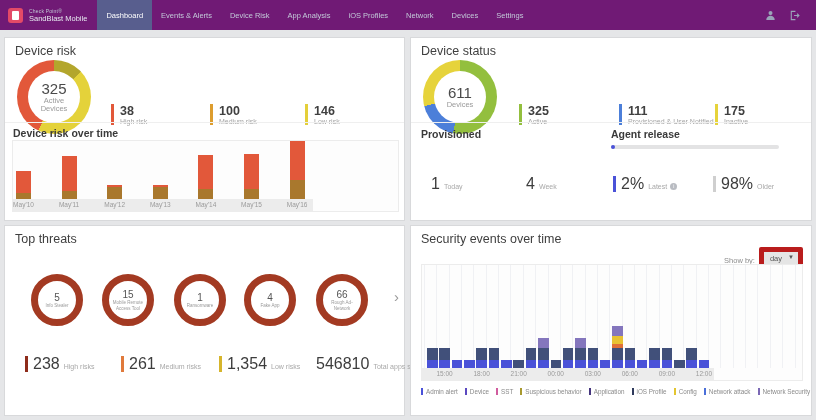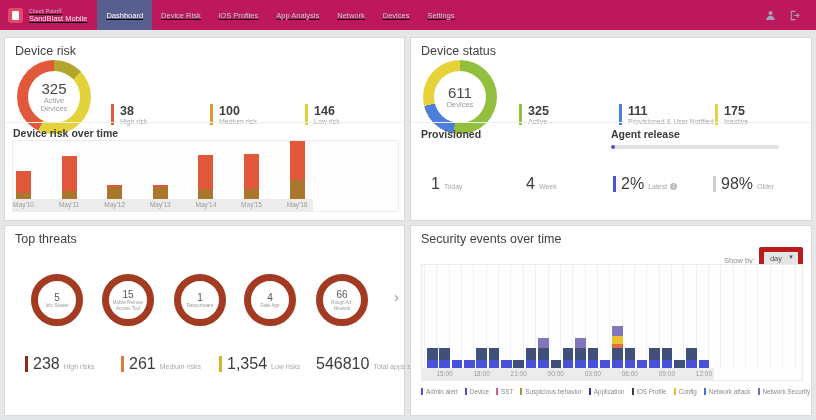--- a/index.html
+++ b/index.html
@@ -2,21 +2,21 @@
 <html><head>
 <meta charset="utf-8">
 <style>
   * { margin:0; padding:0; box-sizing:border-box; }
   html,body { width:816px; height:420px; }
   body { position:relative; overflow:hidden; background:#e5e6e8;
          font-family:"Liberation Sans", sans-serif; }
 
   
   .navbar { position:absolute; left:0; top:0; width:816px; height:30px;
-            background:#be185d; display:flex; align-items:stretch;text-decoration:underline; }
+            background:#701a75; display:flex; align-items:stretch; }
   .logo { display:flex; align-items:center; gap:6px; padding:0 10px 0 8px; }
   .logo-icon { width:15px; height:15px; background:#e34a67; border-radius:3px;
                display:flex; align-items:center; justify-content:center; }
   .logo-icon .phone { width:7px; height:9px; background:#fff; border-radius:1px; }
   .brand-top { font-size:5px; color:#bfc6d4; letter-spacing:.2px; }
   .brand-bottom { font-size:7.5px; color:#e6e9f0; }
   .nav-items { display:flex; align-items:stretch; }
   .nav-item { display:flex; align-items:center; padding:0 9px; font-size:7.5px;
               color:#c3cad9; cursor:pointer; white-space:nowrap; }
   .nav-item.active { background:#585e8e; color:#ffffff; }
@@ -105,23 +105,24 @@
     <div class="logo-icon">
       <div class="phone"></div>
     </div>
     <div>
       <div class="brand-top">Check Point®</div>
       <div class="brand-bottom">SandBlast Mobile</div>
     </div>
   </div>
   <div class="nav-items" id="nav-items">
       <div class="nav-item active">Dashboard</div>
+      <div class="nav-item">Events &amp; Alerts</div>
       <div class="nav-item">Device Risk</div>
+      <div class="nav-item">App Analysis</div>
       <div class="nav-item">iOS Profiles</div>
-      <div class="nav-item">App Analysis</div>
       <div class="nav-item">Network</div>
       <div class="nav-item">Devices</div>
       <div class="nav-item">Settings</div>
     </div>
   <div class="nav-right">
     <span>
       <svg width="11" height="11" viewBox="0 0 12 12">
           <circle cx="6" cy="3.4" r="2.2" fill="#9aa3b8"></circle>
           <path d="M1.4 11 a4.6 4.6 0 0 1 9.2 0 z" fill="#9aa3b8"></path>
         </svg>

